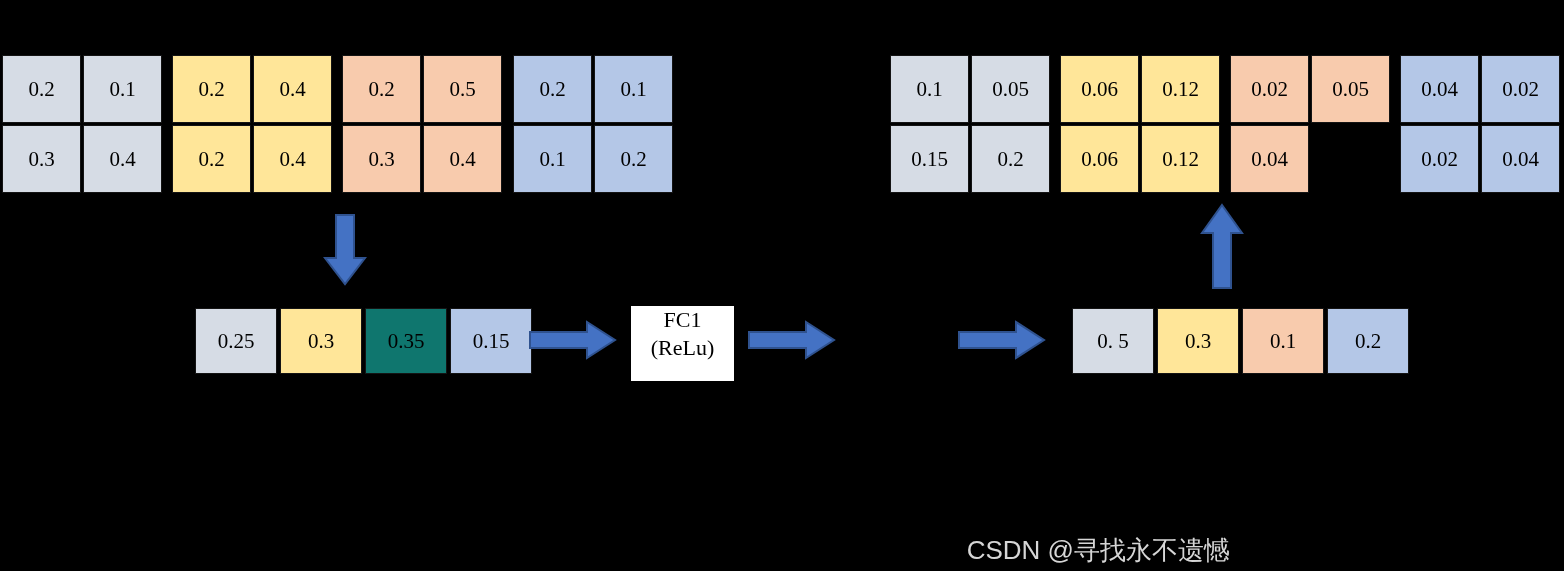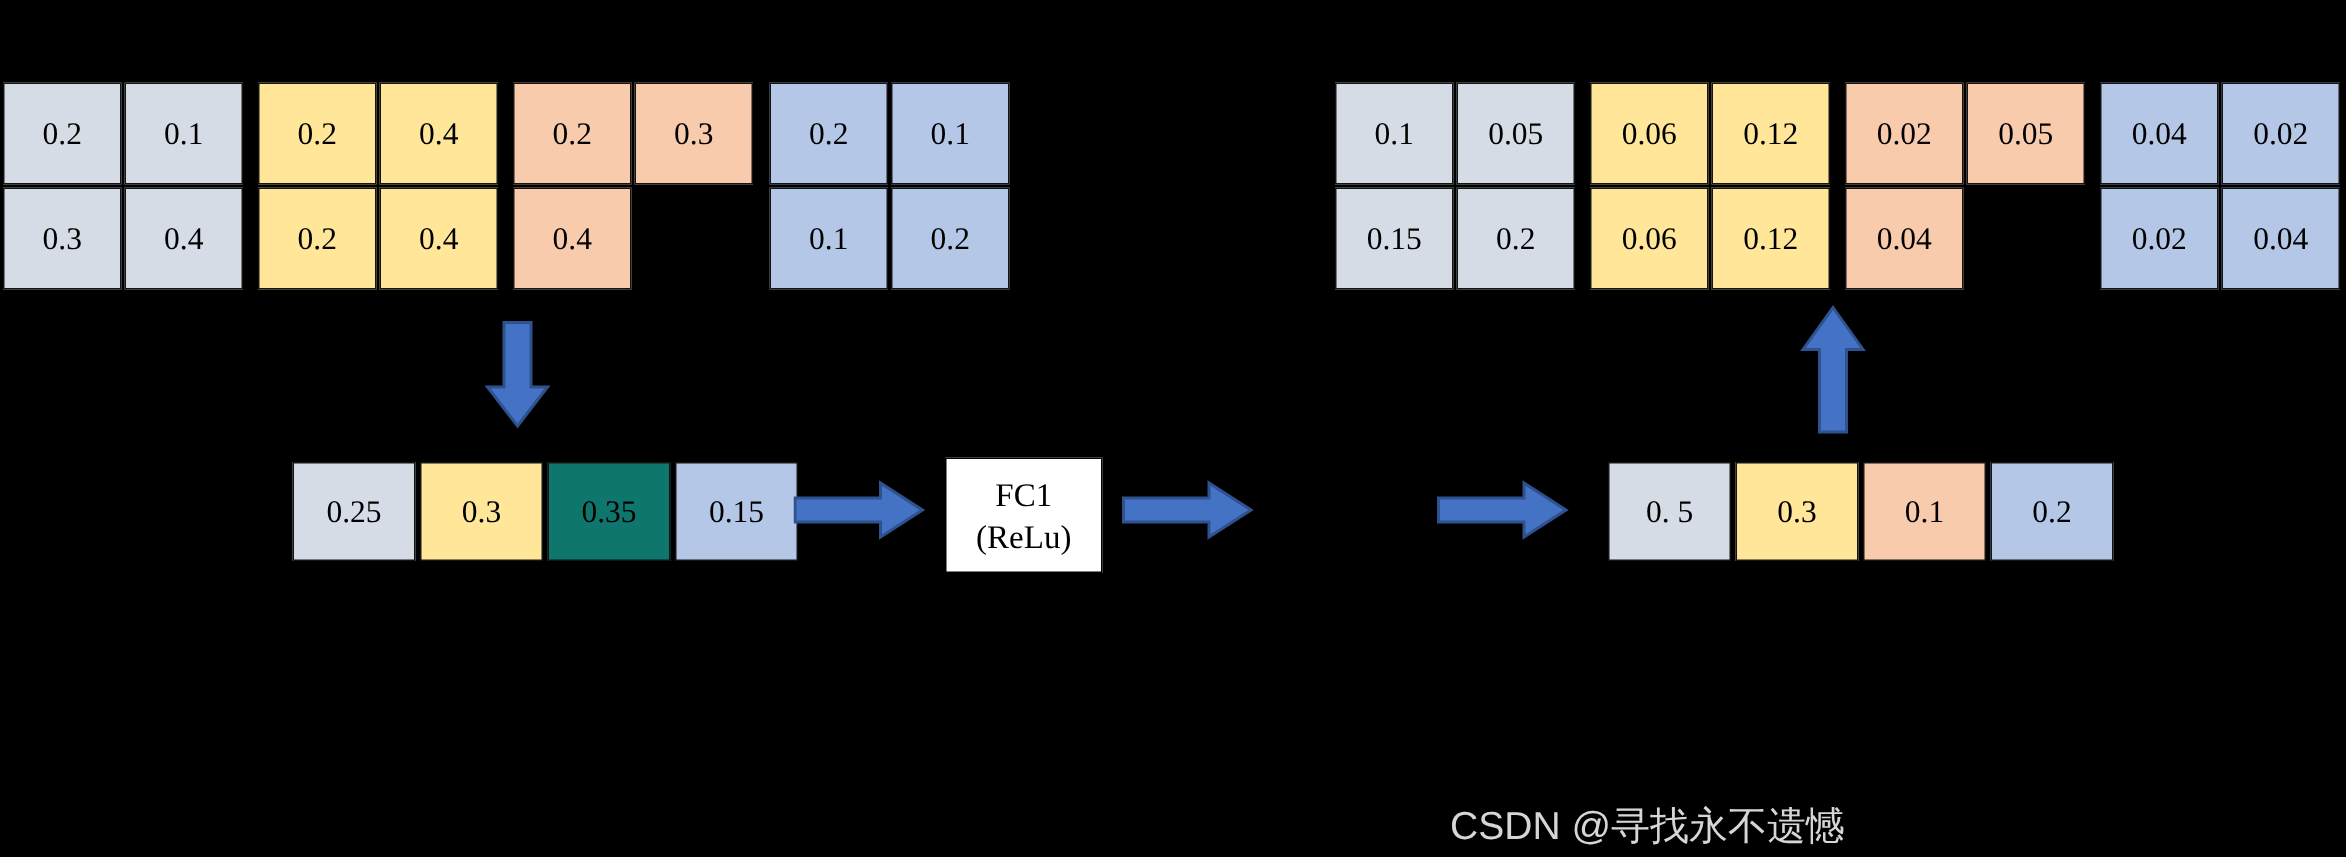--- a/index.html
+++ b/index.html
@@ -38,21 +38,21 @@
     font-size:21px;color:#000;
     border:1px solid #141414;
   }
 
   
   .fcbox{
     position:absolute;top:305px;
     width:103px;height:75px;
     background:#fff;border:1px solid #000;
     display:flex;flex-direction:column;
-    align-items:center;justify-content:center;
+    align-items:center;
     font-size:22px;line-height:1.25;color:#000;
     text-align:center;
   }
 
   .arrow-svg{position:absolute;display:block;}
 
   
   .wm-small{
     position:absolute;top:574px;right:2px;
     font-family:"Liberation Sans","DejaVu Sans",sans-serif;
@@ -76,20 +76,21 @@
       <div class="cell" style="background: rgb(214, 220, 229);">0.4</div>
     </div>
   <div class="matrix" style="left:172px">
       <div class="cell" style="background: rgb(255, 230, 153);">0.2</div>
       <div class="cell" style="background: rgb(255, 230, 153);">0.4</div>
       <div class="cell" style="background: rgb(255, 230, 153);">0.2</div>
       <div class="cell" style="background: rgb(255, 230, 153);">0.4</div>
     </div>
   <div class="matrix" style="left:342px">
       <div class="cell" style="background: rgb(248, 203, 173);">0.2</div>
+      <div class="cell" style="background: rgb(248, 203, 173);">0.5</div>
       <div class="cell" style="background: rgb(248, 203, 173);">0.3</div>
       <div class="cell" style="background: rgb(248, 203, 173);">0.4</div>
     </div>
   <div class="matrix" style="left:513px">
       <div class="cell" style="background: rgb(180, 199, 231);">0.2</div>
       <div class="cell" style="background: rgb(180, 199, 231);">0.1</div>
       <div class="cell" style="background: rgb(180, 199, 231);">0.1</div>
       <div class="cell" style="background: rgb(180, 199, 231);">0.2</div>
     </div>
 

